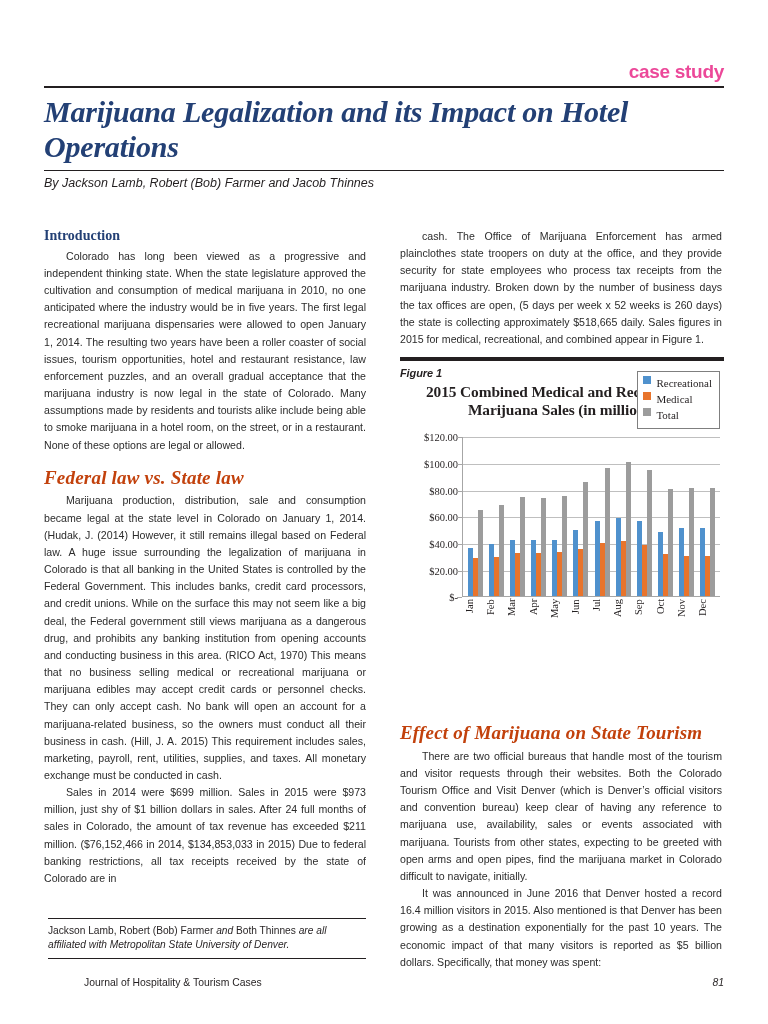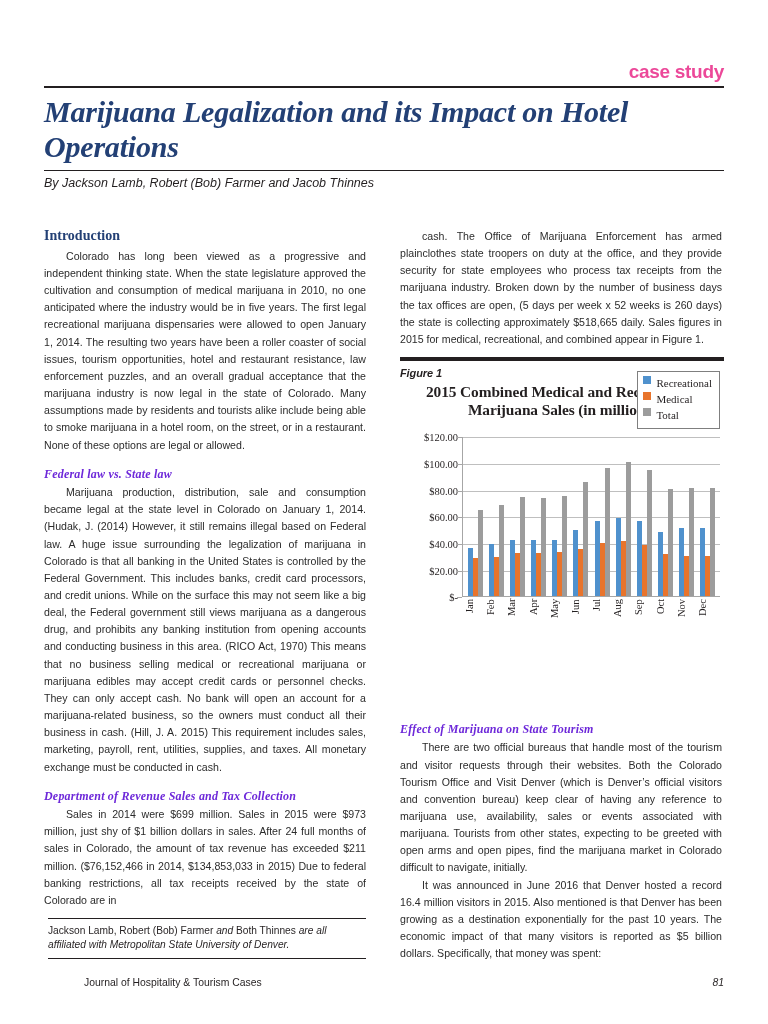--- a/index.html
+++ b/index.html
@@ -66,22 +66,22 @@
     font-weight: bold;
     font-size: 14px;
     color: #234075;
     margin: 0 0 3px 0;
     line-height: 1.2;
   }
   .h-sub {
     font-family: "Liberation Serif", serif;
     font-weight: bold;
     font-style: italic;
-    font-size: 12px;
-    color: #6d28d9;
+    font-size: 19px;
+    color: #c2410c;
     margin: 13px 0 3px 0;
     line-height: 1.2;
     letter-spacing: 0.2px;
   }
   p.body { margin: 0; text-indent: 22px; }
   p.body + p.body { margin-top: 0; }
 
   
   .affil {
     position: absolute;
@@ -247,21 +247,20 @@
     <div class="byline">By Jackson Lamb, Robert (Bob) Farmer and Jacob Thinnes</div>
   </div>
 
   <div class="col col-left">
     <div class="h-section">Introduction</div>
     <p class="body">Colorado has long been viewed as a progressive and independent thinking state. When the state legislature approved the cultivation and consumption of medical marijuana in 2010, no one anticipated where the industry would be in five years. The first legal recreational marijuana dispensaries were allowed to open January 1, 2014. The resulting two years have been a roller coaster of social issues, tourism opportunities, hotel and restaurant resistance, law enforcement puzzles, and an overall gradual acceptance that the marijuana industry is now legal in the state of Colorado. Many assumptions made by residents and tourists alike include being able to smoke marijuana in a hotel room, on the street, or in a restaurant. None of these options are legal or allowed.</p>
 
     <div class="h-sub">Federal law vs. State law</div>
     <p class="body">Marijuana production, distribution, sale and consumption became legal at the state level in Colorado on January 1, 2014. (Hudak, J. (2014) However, it still remains illegal based on Federal law. A huge issue surrounding the legalization of marijuana in Colorado is that all banking in the United States is controlled by the Federal Government. This includes banks, credit card processors, and credit unions. While on the surface this may not seem like a big deal, the Federal government still views marijuana as a dangerous drug, and prohibits any banking institution from opening accounts and conducting business in this area. (RICO Act, 1970)  This means that no business selling medical or recreational marijuana or marijuana edibles may accept credit cards or personnel checks. They can only accept cash. No bank will open an account for a marijuana-related business, so the owners must conduct all their business in cash. (Hill, J. A. 2015) This requirement includes sales, marketing, payroll, rent, utilities, supplies, and taxes. All monetary exchange must be conducted in cash.</p>
 
-    <div class="h-sub">Department of Revenue Sales and Tax Collection</div>
     <p class="body">Sales in 2014 were $699 million. Sales in 2015 were $973 million, just shy of $1 billion dollars in sales. After 24 full months of sales in Colorado, the amount of tax revenue has exceeded $211 million. ($76,152,466 in 2014, $134,853,033 in 2015) Due to federal banking restrictions, all tax receipts received by the state of Colorado are in</p>
   </div>
 
   <div class="col col-right">
     <p class="body">cash. The Office of Marijuana Enforcement has armed plainclothes state troopers on duty at the office, and they provide security for state employees who process tax receipts from the marijuana industry. Broken down by the number of business days the tax offices are open, (5 days per week x 52 weeks is 260 days) the state is collecting approximately $518,665 daily. Sales figures in 2015 for medical, recreational, and combined appear in Figure 1.</p>
   </div>
 
   <div class="figure-wrap">
     <div class="fig-rule-top"></div>
     <div class="fig-label">Figure 1</div>

